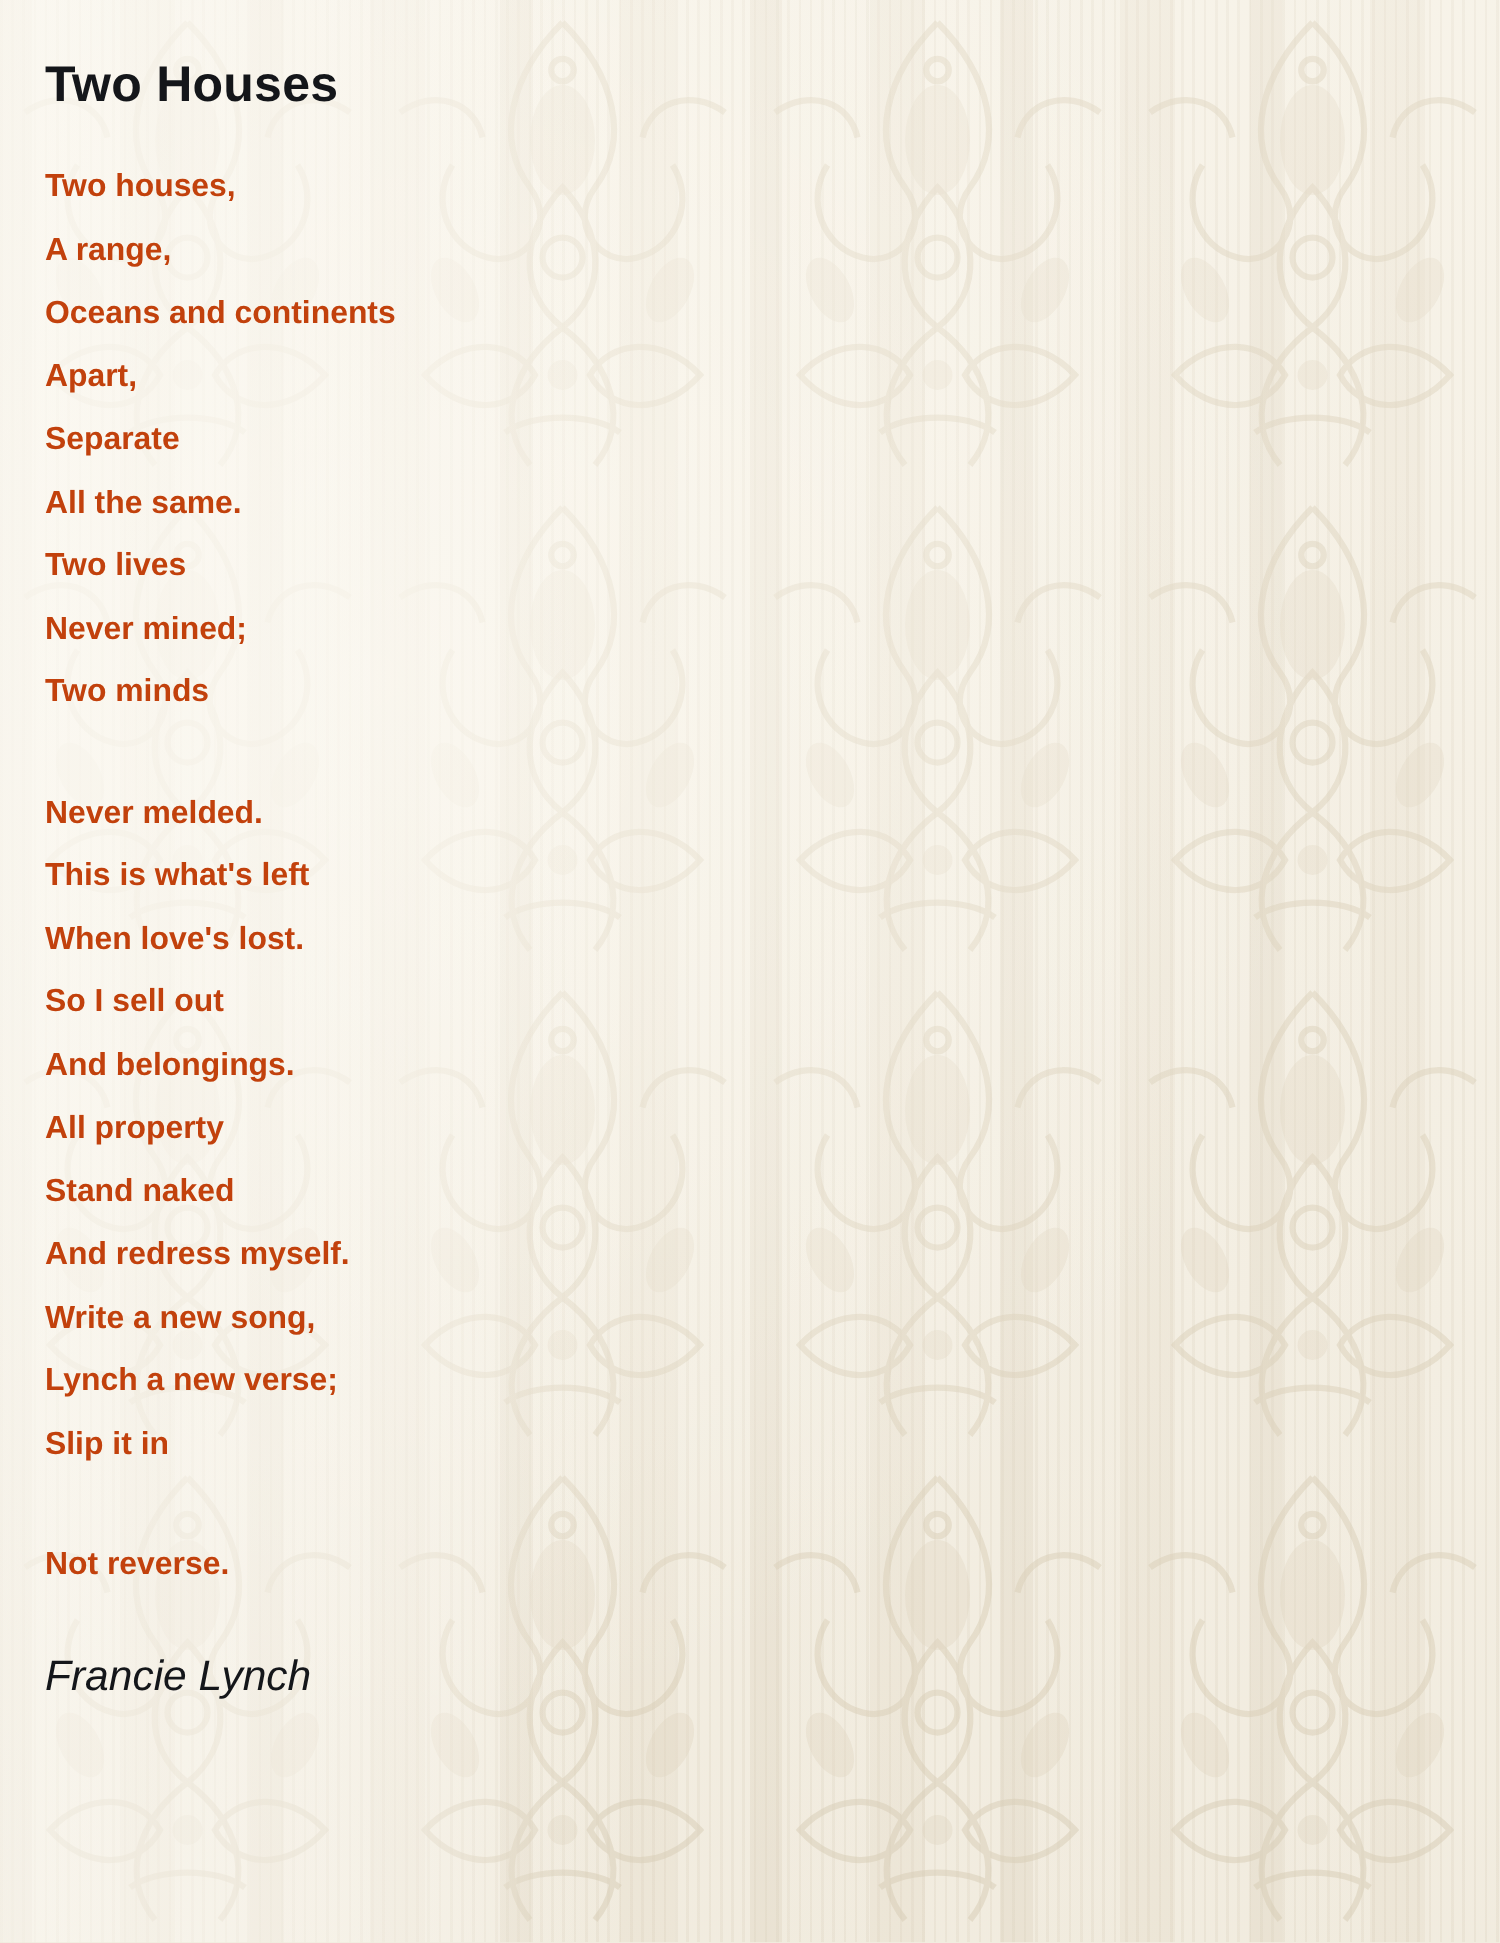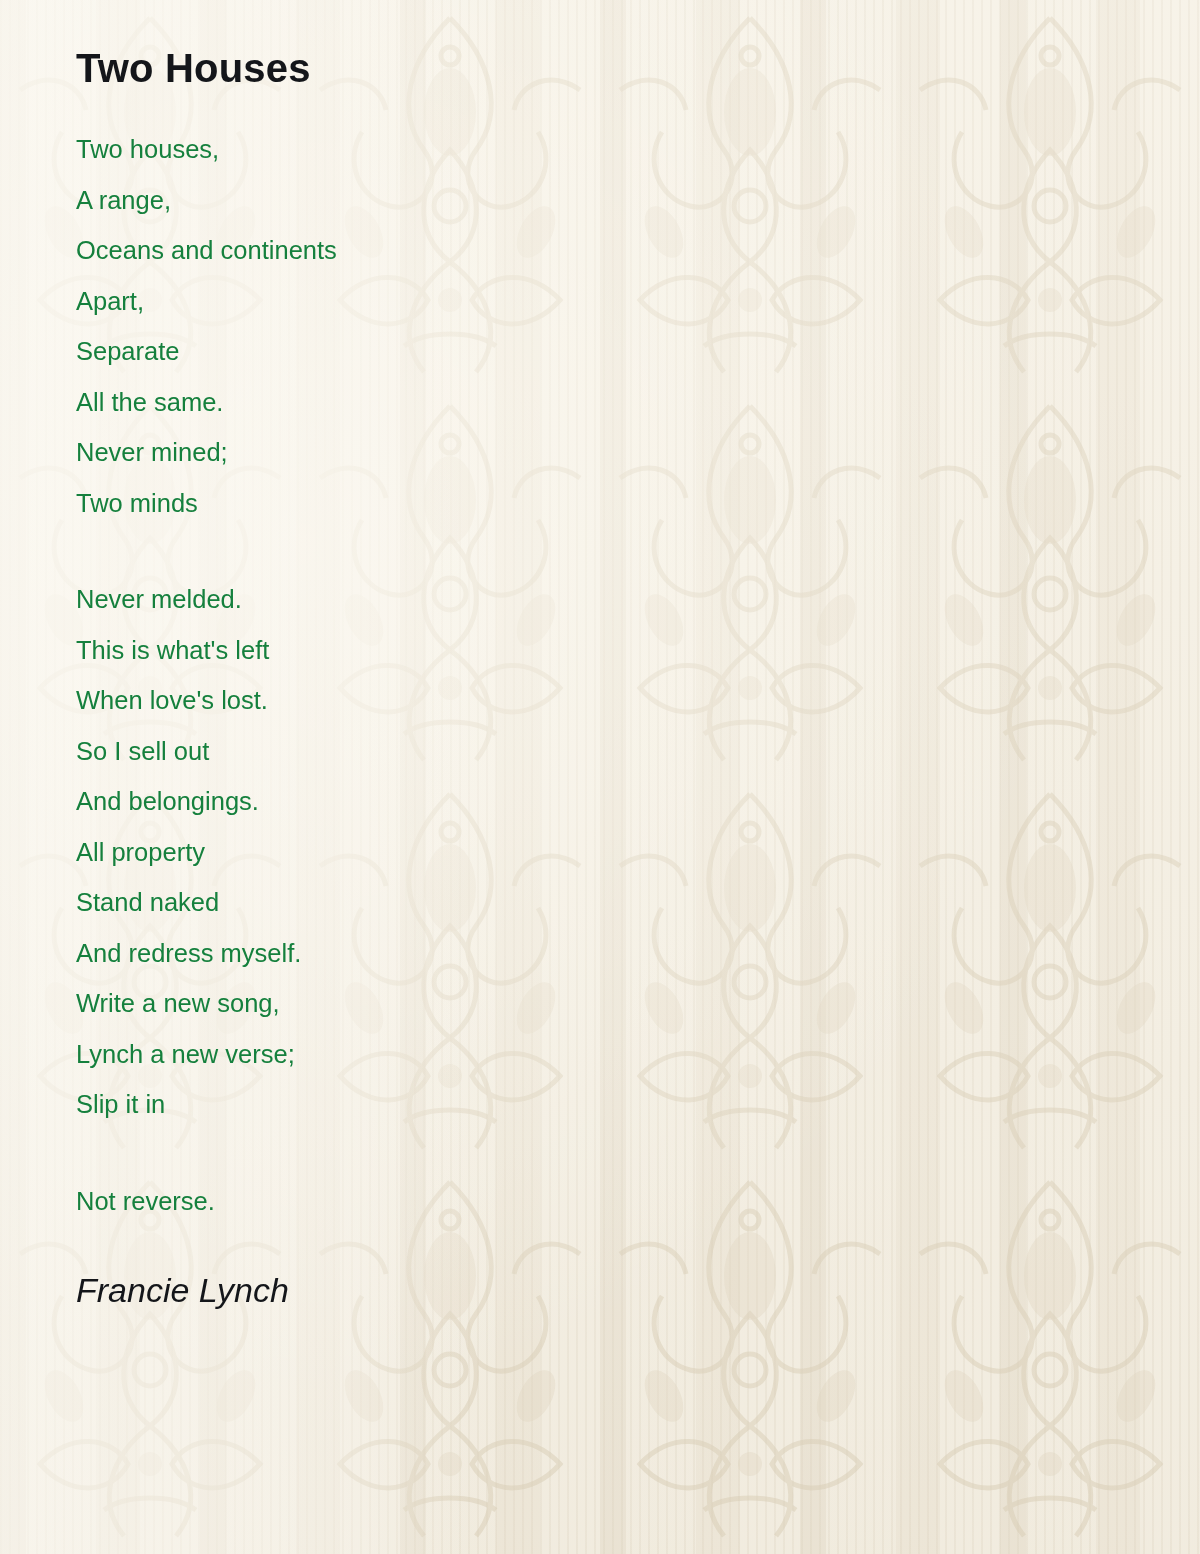--- a/index.html
+++ b/index.html
@@ -73,40 +73,40 @@
     width: 470px;
     height: 1554px;
     background: linear-gradient(90deg, rgba(252,250,244,0.62) 0%, rgba(250,247,240,0.45) 70%, rgba(250,247,240,0.0) 100%);
     pointer-events: none;
   }
 
   
   .content {
     position: relative;
     z-index: 5;
-    padding: 46px 0 0 76px;
+    padding: 46px 0 0 36px;
   }
 
   .poem-title {
     font-size: 40px;
     font-weight: bold;
     color: #14161a;
     letter-spacing: 0.2px;
     line-height: 1.1;
     margin: 0 0 34px 0;
   }
 
   .stanza {
     margin: 0 0 46px 0;
   }
 
   .poem-line {
     font-size: 25.5px;
-    font-weight: normal;
-    color: #15803d;
+    font-weight: bold;
+    color: #c2410c;
     line-height: 50.5px;
     white-space: pre;
   }
 
   .author {
     margin-top: 22px;
     font-size: 34px;
     font-style: italic;
     color: #14161a;
     line-height: 1.1;
@@ -157,20 +157,21 @@
 
     <h1 class="poem-title">Two Houses</h1>
 
     <div class="stanza">
       <div class="poem-line">Two houses,</div>
       <div class="poem-line">A range,</div>
       <div class="poem-line">Oceans and continents</div>
       <div class="poem-line">Apart,</div>
       <div class="poem-line">Separate</div>
       <div class="poem-line">All the same.</div>
+      <div class="poem-line">Two lives</div>
       <div class="poem-line">Never mined;</div>
       <div class="poem-line">Two minds</div>
     </div>
 
     <div class="stanza">
       <div class="poem-line">Never melded.</div>
       <div class="poem-line">This is what's left</div>
       <div class="poem-line">When love's lost.</div>
       <div class="poem-line">So I sell out</div>
       <div class="poem-line">And belongings.</div>

